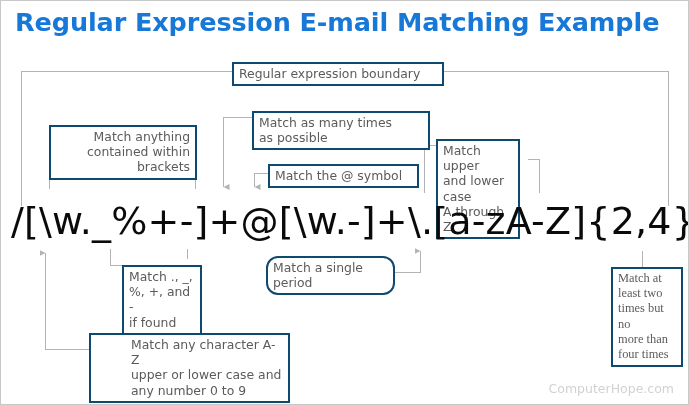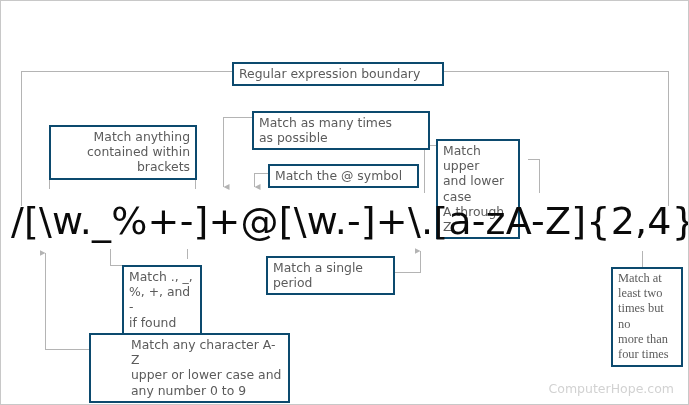--- a/index.html
+++ b/index.html
@@ -63,20 +63,21 @@
     font-size: 12.5px;
     color: #d2d2d2;
     white-space: nowrap;
   }
 </style>
 </head>
 <body>
 
 <div id="page">
 
+  <div id="title">Regular Expression E-mail Matching Example</div>
 
   <svg id="connectors" viewBox="0 0 687 403" xmlns="http://www.w3.org/2000/svg">
     <defs>
       <marker id="arrow-down" markerWidth="7" markerHeight="7" refX="3" refY="6" orient="auto" markerUnits="userSpaceOnUse">
         <path d="M0,0 L3,6 L6,0 Z" fill="#b4b4b4"></path>
       </marker>
       <marker id="arrow-up" markerWidth="7" markerHeight="7" refX="3" refY="6" orient="auto" markerUnits="userSpaceOnUse">
         <path d="M0,0 L3,6 L6,0 Z" fill="#b4b4b4"></path>
       </marker>
     </defs>
@@ -122,21 +123,21 @@
   <div class="note" style="left:267px; top:163px; width:151px;">Match the @ symbol</div>
 
   <div class="note" style="left:435px; top:138px; width:84px;">Match upper
 and lower case
 A through Z</div>
 
   <div class="note" style="left:121px; top:264px; width:80px;">Match ., _,
 %, +, and -
 if found</div>
 
-  <div class="note" style="left:265px; top:255px; width:129px;">Match a single period</div>
+  <div class="note" style="left:265px; top:255px; width:129px;border-radius:12px;">Match a single period</div>
 
   <div class="note" style="left:88px; top:332px; width:201px;padding-left:40px;">Match any character A-Z
 upper or lower case and
 any number 0 to 9</div>
 
   <div class="note" style="left:610px; top:266px; width:72px;font-family:Liberation Serif, serif;">Match at
 least two
 times but no
 more than
 four times</div>

